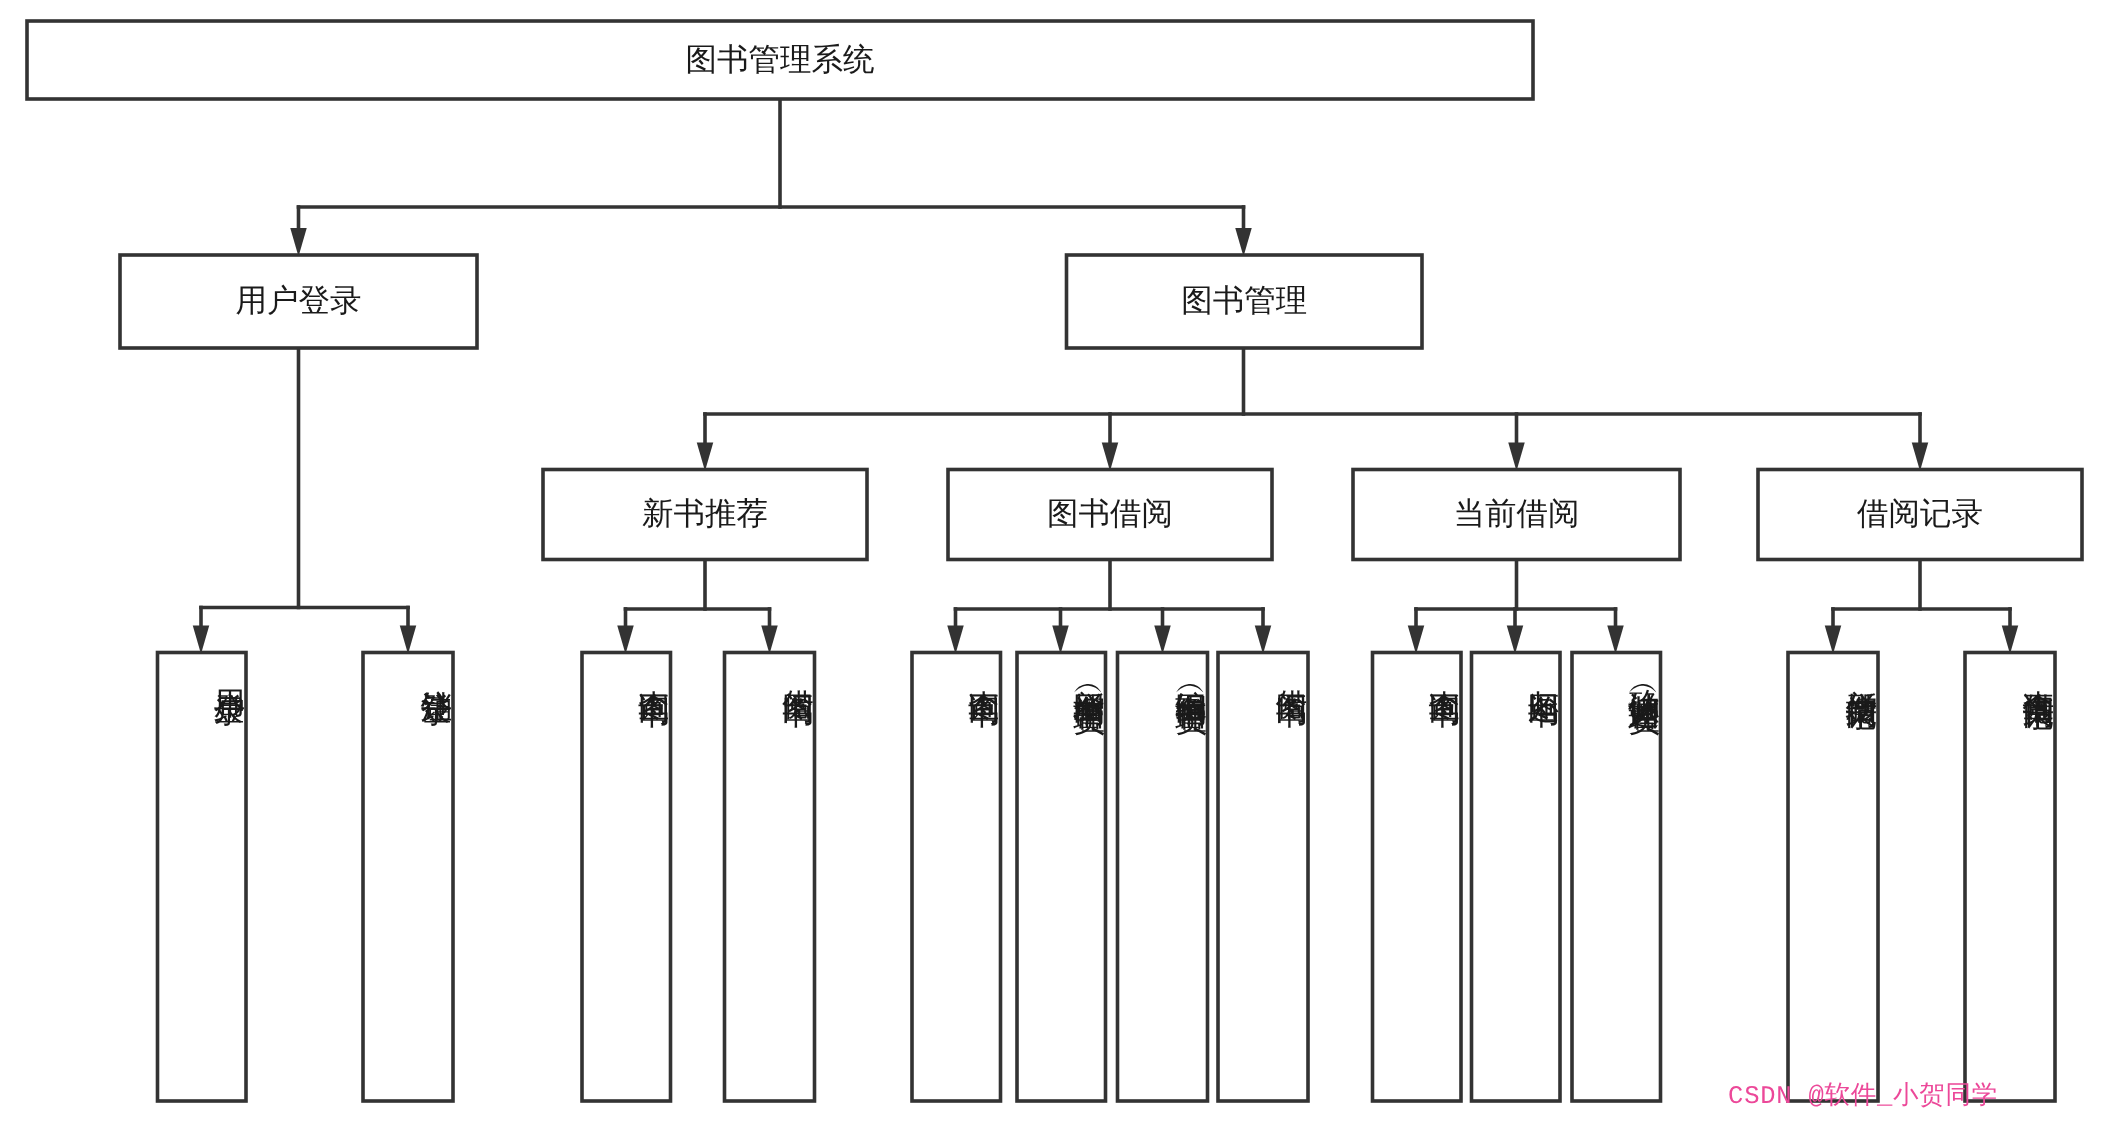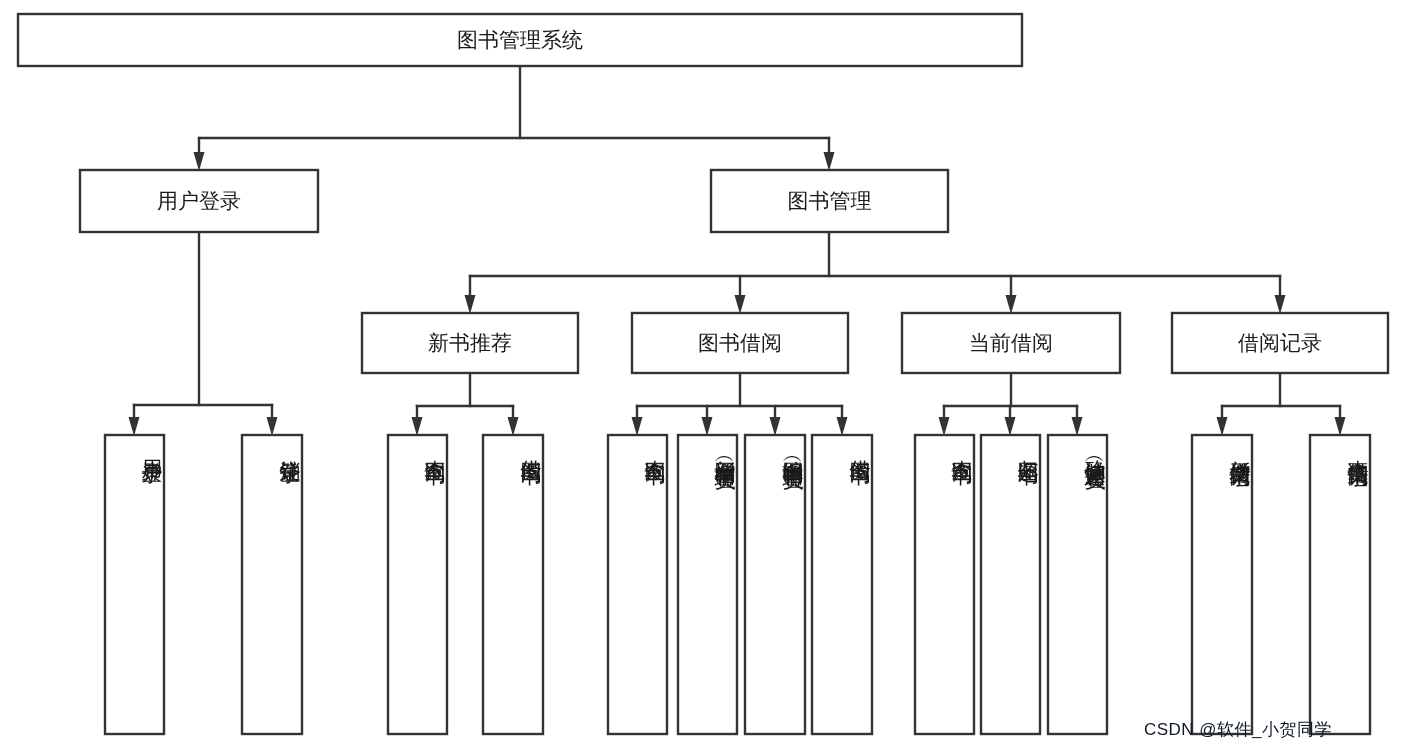--- a/index.html
+++ b/index.html
@@ -64,23 +64,23 @@
     pointer-events: none;
   }
   .leaf-cell {
     position: absolute;
     display: block;
   }
   #watermark {
     position: absolute;
     right: 8px;
     bottom: 6px;
-    font-family: Liberation Sans, sans-serif;
+    font-family: Liberation Mono, monospace;
     font-size: 17px;
-    color: #0f172a;
+    color: #ec4899;
     letter-spacing: 0.5px;
     user-select: none;
   }
 </style>
 </head>
 <body>
 
 <div id="diagram-root">
 
   <svg id="tree-svg" viewBox="0 0 1405 747">

